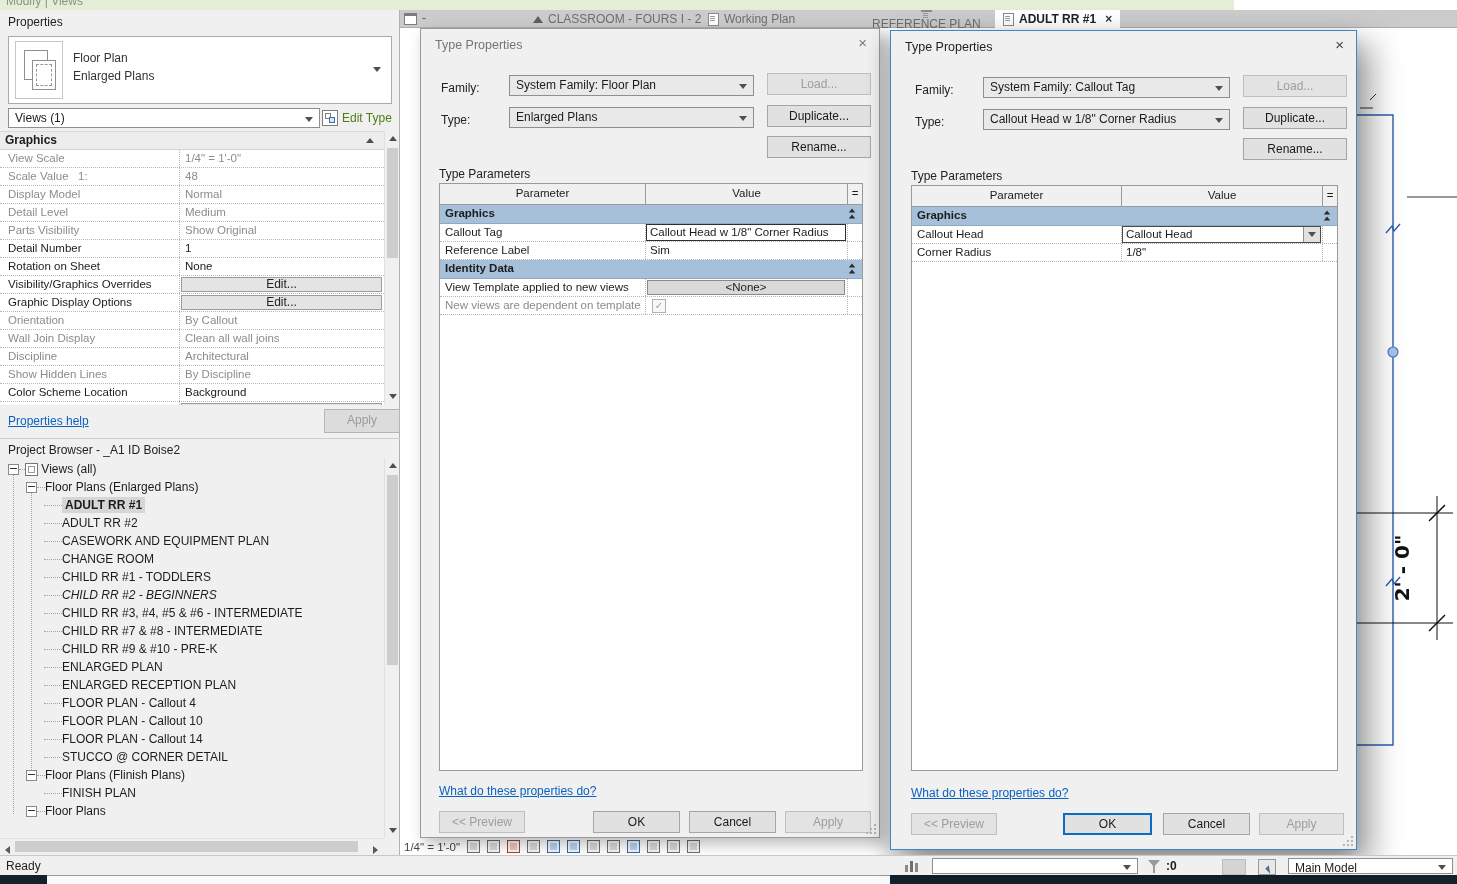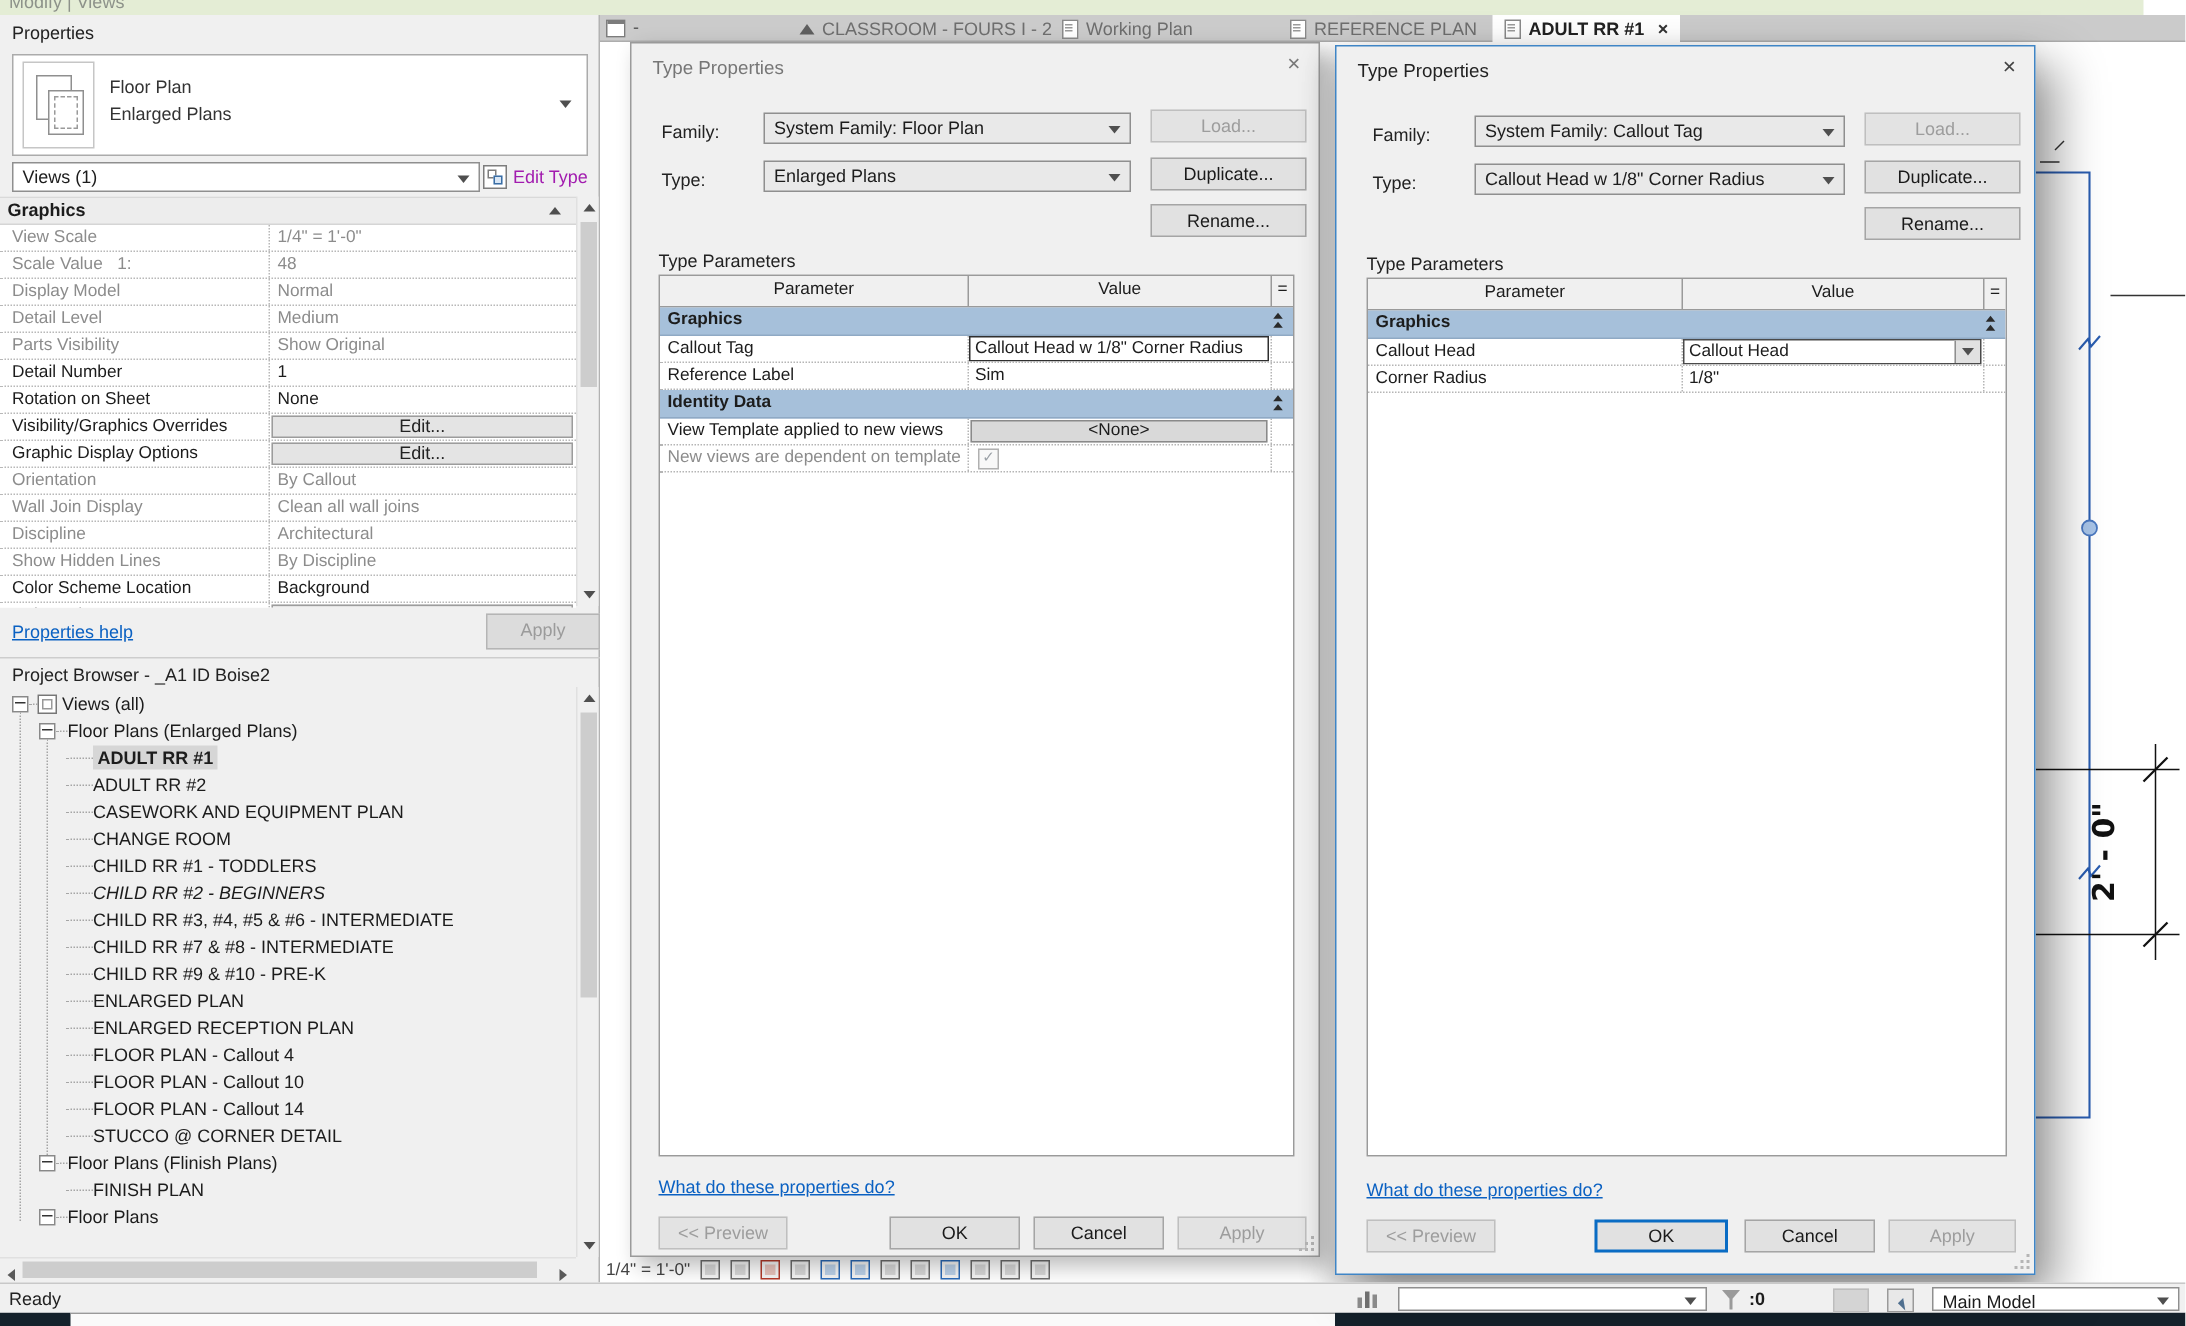--- a/index.html
+++ b/index.html
@@ -1,38 +1,38 @@
 <!DOCTYPE html>
 <html><head>
 <meta charset="utf-8">
 <style>
   html,body{margin:0;padding:0;}
   body{width:1457px;height:884px;position:relative;overflow:hidden;background:#fff;
        font-family:"Liberation Sans",sans-serif;font-size:12px;color:#1c1c1c;
        -webkit-font-smoothing:antialiased;}
   .abs{position:absolute;}
   
-  .ribbon{left:0;top:0;width:1429px;height:10px;background:#e4edd5;overflow:hidden;border-bottom:1px solid #d2d8c4;}
+  .ribbon{left:0;top:0;width:1234px;height:10px;background:#e4edd5;overflow:hidden;border-bottom:1px solid #d2d8c4;}
   .ribbon .ctx{position:absolute;left:6px;top:-6px;color:#8d928a;font-size:12px;}
   
   .left-panel{left:0;top:10px;width:400px;height:845px;background:#f0f0f0;border-right:1px solid #b2b2b2;box-sizing:border-box;}
   .panel-title{position:absolute;left:8px;font-size:12px;color:#222;}
   .type-selector{position:absolute;left:8px;top:26px;width:382px;height:66px;background:#fff;border:1px solid #ababab;}
   .ts-icon{position:absolute;left:6px;top:4px;width:46px;height:56px;background:#fff;border:1px solid #c6c6c6;}
   .pg1{position:absolute;left:8px;top:8px;width:22px;height:28px;border:1px solid #8f8f8f;background:#fff;}
   .pg2{position:absolute;left:16px;top:18px;width:22px;height:28px;border:1px solid #8f8f8f;background:#fff;}
   .pg2 .dash{position:absolute;left:3px;top:3px;right:3px;bottom:3px;border:1px dashed #9a9a9a;}
   .ts-line1{position:absolute;left:64px;top:14px;color:#333;}
   .ts-line2{position:absolute;left:64px;top:32px;color:#333;}
   .chev-down{width:0;height:0;border-left:4px solid transparent;border-right:4px solid transparent;border-top:5px solid #4f4f4f;}
   .chev-up{width:0;height:0;border-left:4px solid transparent;border-right:4px solid transparent;border-bottom:5px solid #4f4f4f;}
   .combo{background:#e9e9e9;border:1px solid #8f8f8f;box-sizing:border-box;line-height:19px;padding-left:6px;overflow:hidden;white-space:nowrap;}
   .combo .arr{position:absolute;right:6px;top:8px;}
   .views-combo{position:absolute;left:8px;top:98px;width:312px;height:20px;background:#fff;}
-  .edit-type{position:absolute;left:322px;top:96px;width:76px;height:24px;display:flex;align-items:center;gap:4px;color:#a21caf;}
+  .edit-type{position:absolute;left:322px;top:96px;width:76px;height:24px;display:flex;align-items:center;gap:4px;color:#4d7c0f;}
   .et-icon{width:14px;height:14px;border:1px solid #7d7d7d;position:relative;background:#fff;}
   .et-icon::before{content:"";position:absolute;left:2px;top:2px;width:4px;height:4px;border:1px solid #7d7d7d;}
   .et-icon::after{content:"";position:absolute;right:2px;bottom:2px;width:4px;height:4px;border:1px solid #3a6ea5;background:#d8e6f5;}
   
   .pgrid{position:absolute;left:0;top:121px;width:384px;height:273px;background:#fff;overflow:hidden;border-top:1px solid #d9d9d9;}
   .pgrid-hdr{height:17px;background:#ededed;border-bottom:1px solid #d5d5d5;font-weight:bold;line-height:17px;padding-left:5px;position:relative;}
   .pgrid-hdr .hchev{position:absolute;right:10px;top:6px;}
   .prow{display:flex;height:18px;border-bottom:1px dotted #b8b8b8;box-sizing:border-box;background:#fff;}
   .plabel{width:180px;padding-left:8px;line-height:17px;border-right:1px dotted #b8b8b8;box-sizing:border-box;overflow:hidden;white-space:nowrap;font-size:11.5px;}
   .pval{flex:1;padding-left:5px;line-height:17px;overflow:hidden;white-space:nowrap;font-size:11.5px;position:relative;}
@@ -303,21 +303,21 @@
   <span class="win-icon"></span>
   <span style="position:absolute;left:22px;top:1px;color:#555;">-</span>
   <div class="tab" style="left:125px;">
     <span class="uparrow-icon"></span>
     <span>CLASSROOM - FOURS I - 2</span>
   </div>
   <div class="tab" style="left:300px;">
     <span class="page-icon"></span>
     <span>Working Plan</span>
   </div>
-  <div class="tab" style="left:452px;">
+  <div class="tab" style="left:464px;flex-direction:column;">
     <span class="page-icon"></span>
     <span>REFERENCE PLAN</span>
   </div>
   <div class="tab active" style="left:595px;">
     <span class="page-icon"></span>
     <span style="font-weight:bold;">ADULT RR #1</span>
     <span class="tab-close">×</span>
   </div>
 </div>
 

